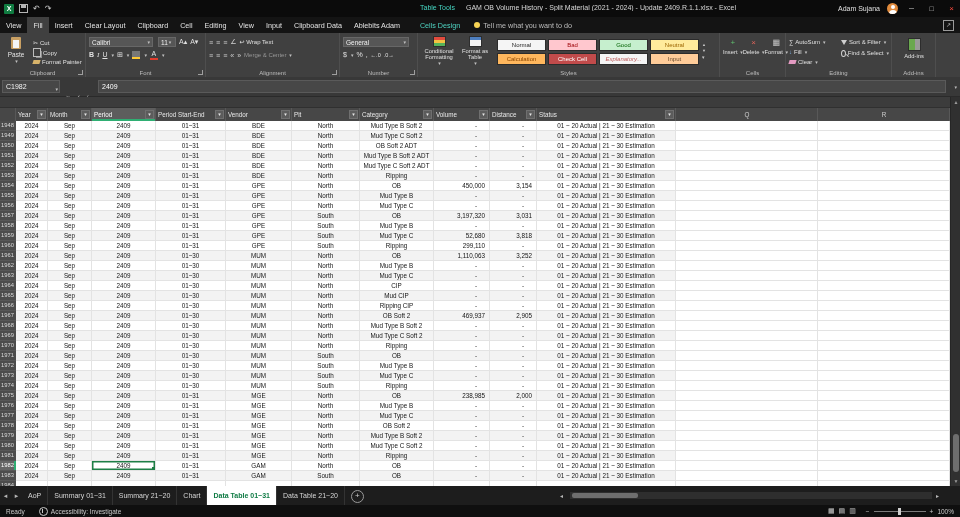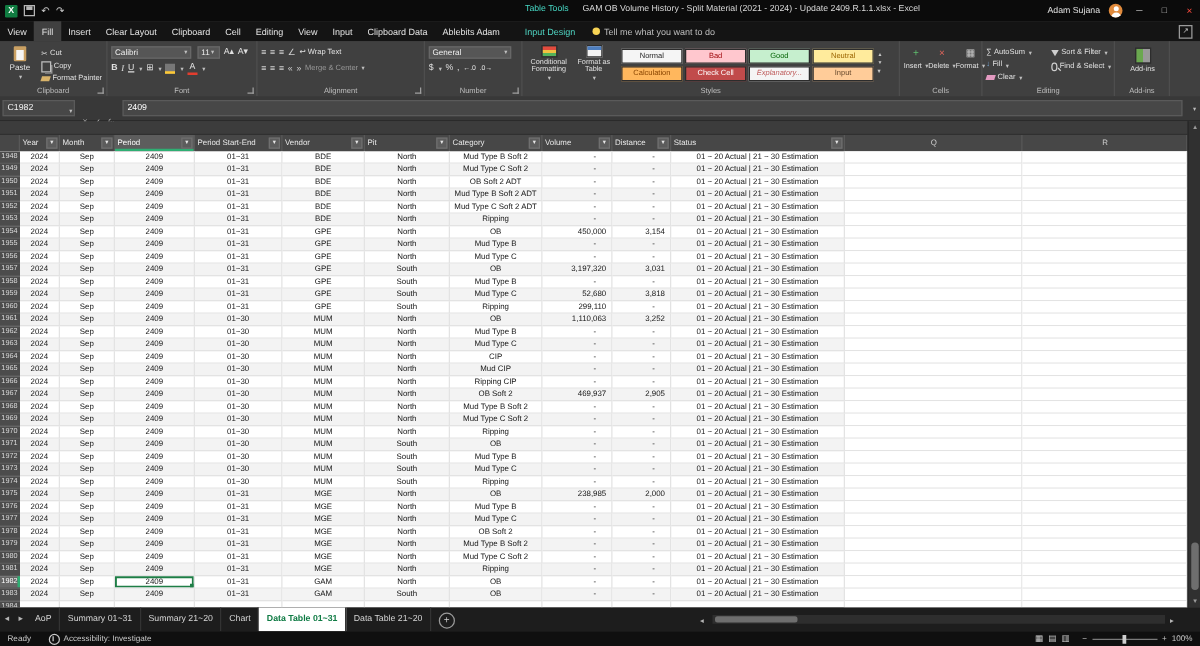--- a/index.html
+++ b/index.html
@@ -188,21 +188,21 @@
         <div class="rtab active">Fill</div>
         <div class="rtab">Insert</div>
         <div class="rtab">Clear Layout</div>
         <div class="rtab">Clipboard</div>
         <div class="rtab">Cell</div>
         <div class="rtab">Editing</div>
         <div class="rtab">View</div>
         <div class="rtab">Input</div>
         <div class="rtab">Clipboard Data</div>
         <div class="rtab">Ablebits Adam</div>
-        <div class="rtab contextual">Input Design</div>
+        <div class="rtab contextual">Cells Design</div>
       </div>
     <div class="tellme">
       <span class="bulb"></span>
       <span>Tell me what you want to do</span>
     </div>
     <div class="tr-sp"></div>
     <span class="shareic">↗</span>
   </div>
 
   <div class="ribbon">

